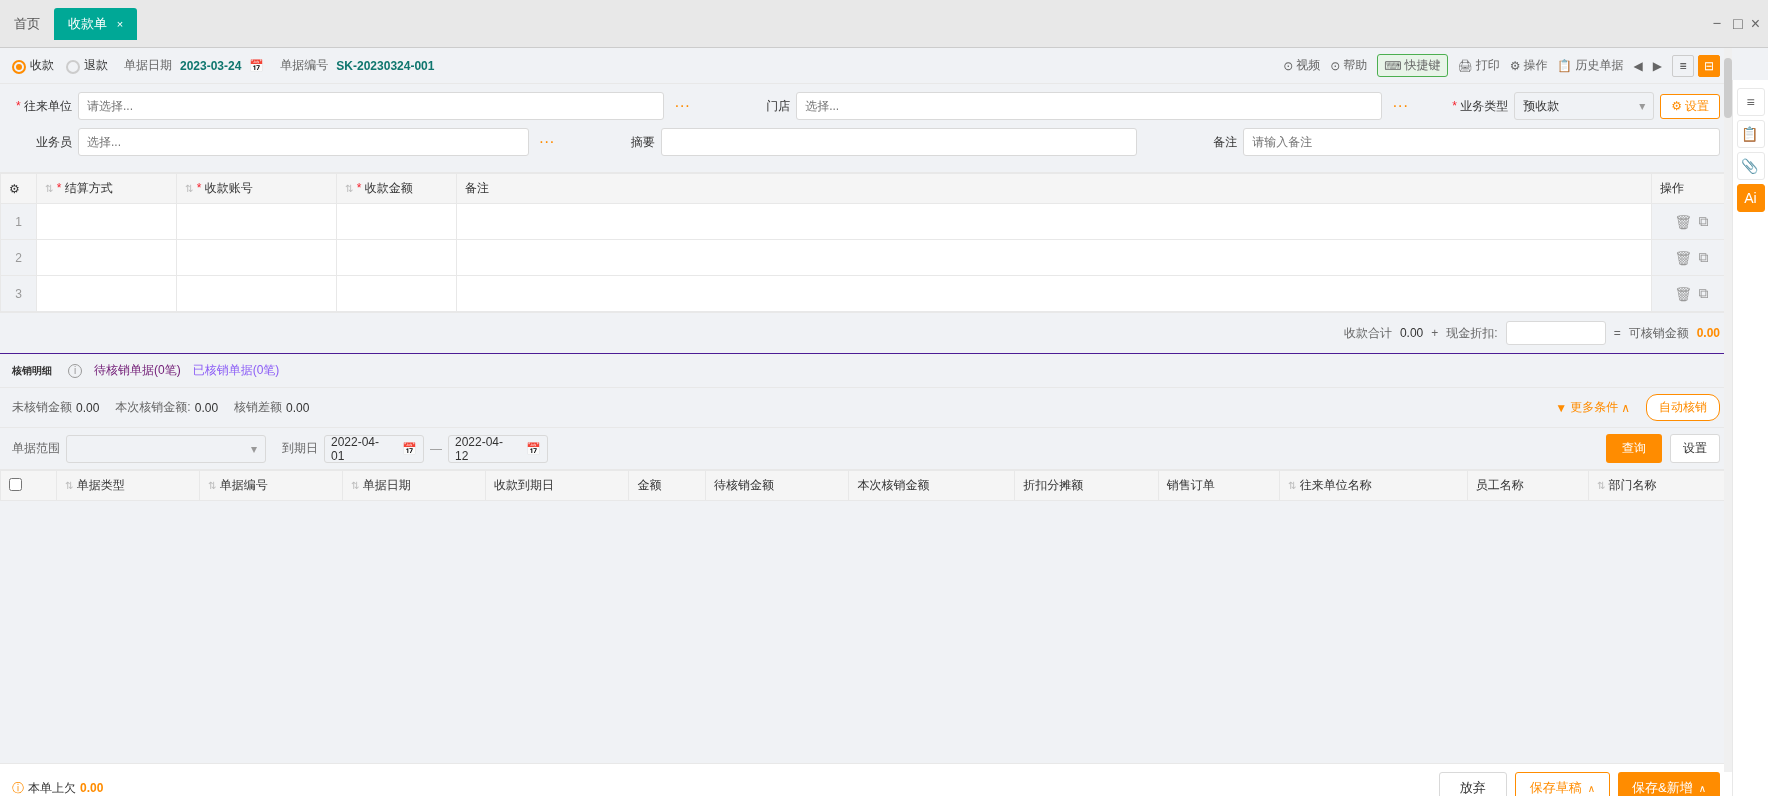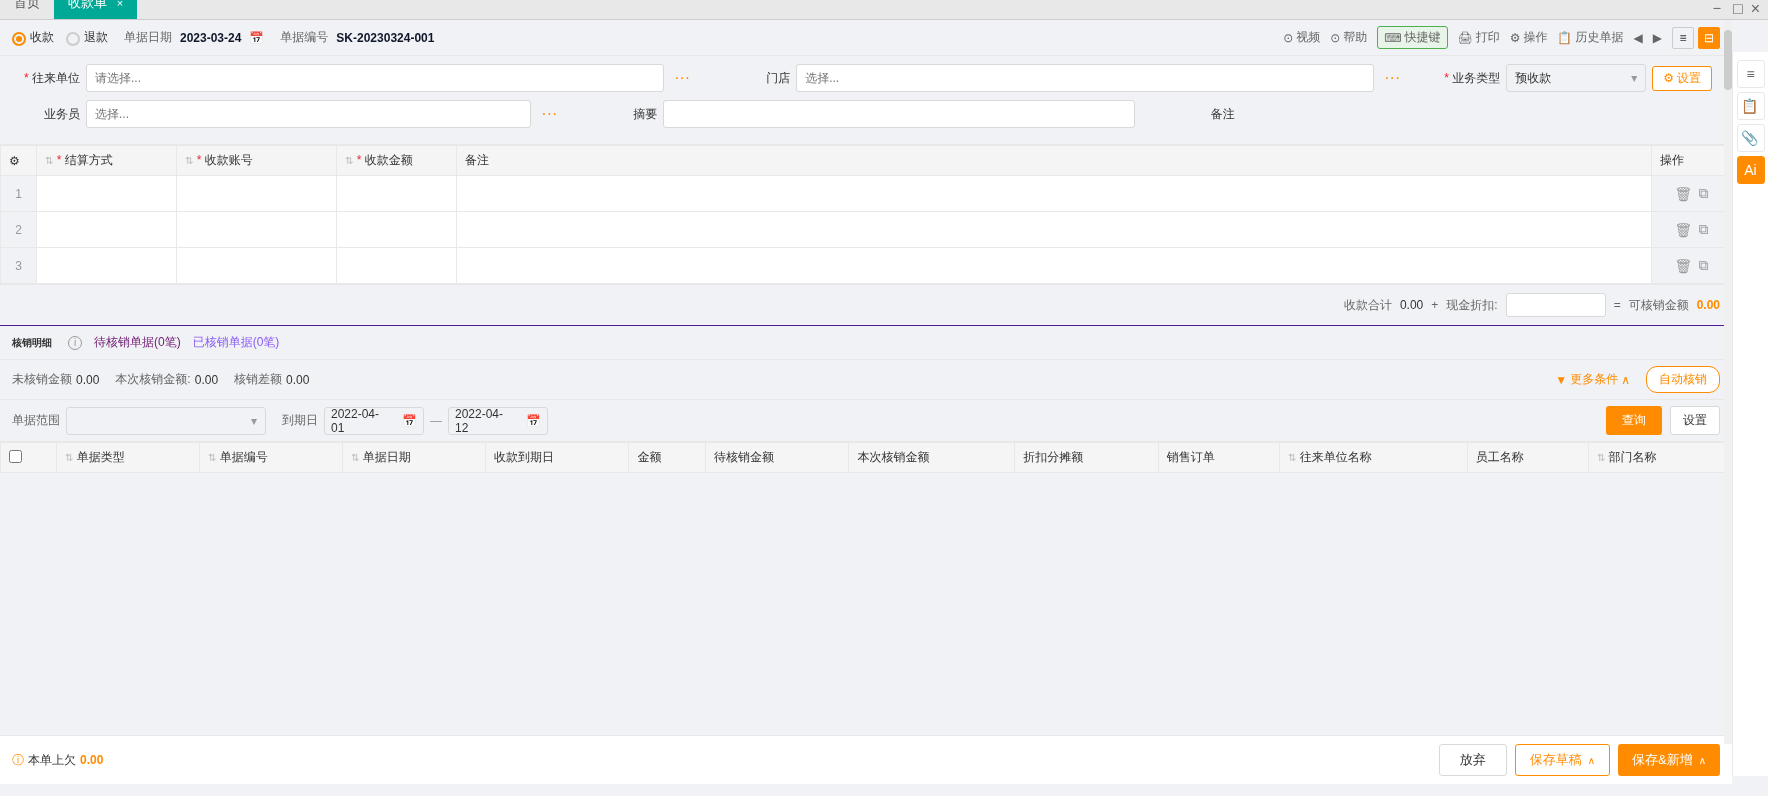--- a/index.html
+++ b/index.html
@@ -1,44 +1,44 @@
 <!DOCTYPE html>
 <html><head>
   <meta charset="utf-8">
   <style>
     * { box-sizing: border-box; margin: 0; padding: 0; }
     body { font-family: 'Microsoft YaHei', Arial, sans-serif; font-size: 12px; background: #f0f2f5; color: #333; overflow: hidden; }
 
     
-    .tab-bar { display: flex; align-items: flex-end; background: #e8e8e8; height: 20px; border-bottom: 1px solid #ccc; }
+    .tab-bar { display: flex; align-items: center; background: #e8e8e8; height: 48px; border-bottom: 1px solid #ccc; }
     .tab-item { padding: 0 14px; height: 32px; line-height: 32px; cursor: pointer; font-size: 13px; color: #555; }
     .tab-item.active { background: #00a896; color: #fff; border-radius: 3px 3px 0 0; }
     .tab-close { margin-left: 6px; font-size: 11px; }
     .tab-bar-right { margin-left: auto; display: flex; align-items: center; padding-right: 8px; gap: 8px; }
     .tab-bar-right span { cursor: pointer; font-size: 16px; color: #666; }
 
     
     .toolbar { display: flex; align-items: center; padding: 6px 12px; border-bottom: 1px solid #e8e8e8; gap: 16px; }
     .radio-group { display: flex; gap: 12px; align-items: center; }
     .radio-item { display: flex; align-items: flex-end; gap: 4px; cursor: pointer; }
     .radio-circle { width: 14px; height: 14px; border-radius: 50%; border: 2px solid #ccc; display: flex; align-items: center; justify-content: center; }
     .radio-circle.active { border-color: #ff8c00; }
     .radio-circle.active::after { content: ''; width: 6px; height: 6px; background: #ff8c00; border-radius: 50%; }
     .doc-info { display: flex; align-items: center; gap: 8px; }
     .doc-label { color: #666; }
-    .doc-value { color: #0f172a; font-weight: bold; text-align: center; }
+    .doc-value { color: #0f766e; font-weight: bold; text-align: center; }
     .calendar-icon { color: #ff8c00; cursor: pointer; }
     .toolbar-right { margin-left: auto; display: flex; align-items: center; gap: 10px; }
     .toolbar-right span { color: #666; cursor: pointer; font-size: 12px; display: flex; align-items: center; gap: 3px; }
     .layout-icons { display: flex; gap: 4px; align-items: center; }
     .layout-btn { width: 22px; height: 22px; border: 1px solid #ccc; display: flex; align-items: center; justify-content: center; cursor: pointer; border-radius: 2px; }
     .layout-btn.active { background: #ff8c00; border-color: #ff8c00; color: #fff; }
 
     
-    .form-area { padding: 8px 20px; border-bottom: 1px solid #e8e8e8; }
+    .form-area { padding: 8px 12px; border-bottom: 1px solid #e8e8e8; }
     .form-row { display: flex; align-items: center; gap: 0; margin-bottom: 8px; }
     .form-field { display: flex; align-items: center; gap: 6px; flex: 1; }
     .form-label { color: #333; white-space: nowrap; min-width: 60px; text-align: right; }
     .required { color: #f5222d; }
     .form-input { flex: 1; border: 1px solid #d9d9d9; border-radius: 3px; padding: 4px 8px; height: 28px; color: #999; font-size: 12px; outline: none; }
     .more-btn { color: #ff8c00; cursor: pointer; margin-left: 4px; font-size: 16px; }
     .form-select { display: flex; align-items: center; border: 1px solid #d9d9d9; border-radius: 3px; height: 28px; padding: 0 8px; flex: 1; justify-content: space-between; }
     .select-val { color: #333; }
     .select-arrow { color: #999; }
     .btn-setting { background: #fff; border: 1px solid #ff8c00; color: #ff8c00; border-radius: 3px; padding: 3px 10px; cursor: pointer; font-size: 12px; display: flex; align-items: center; gap: 3px; }
@@ -229,20 +229,21 @@
           <span class="form-label">业务员</span>
           <input class="form-input" placeholder="选择..." style="">
           <span class="more-btn">···</span>
         </div>
         <div class="form-field" style="margin-left:40px;">
           <span class="form-label">摘要</span>
           <input class="form-input" style="">
         </div>
         <div class="form-field" style="margin-left:40px;">
           <span class="form-label">备注</span>
+          <input class="form-input" placeholder="请输入备注" style="">
         </div>
       </div>
     </div>
 
     <div class="table-wrap">
       <table class="data-table">
         <thead>
           <tr>
             <th class="col-gear"><span>⚙</span></th>
             <th class="col-settle">

